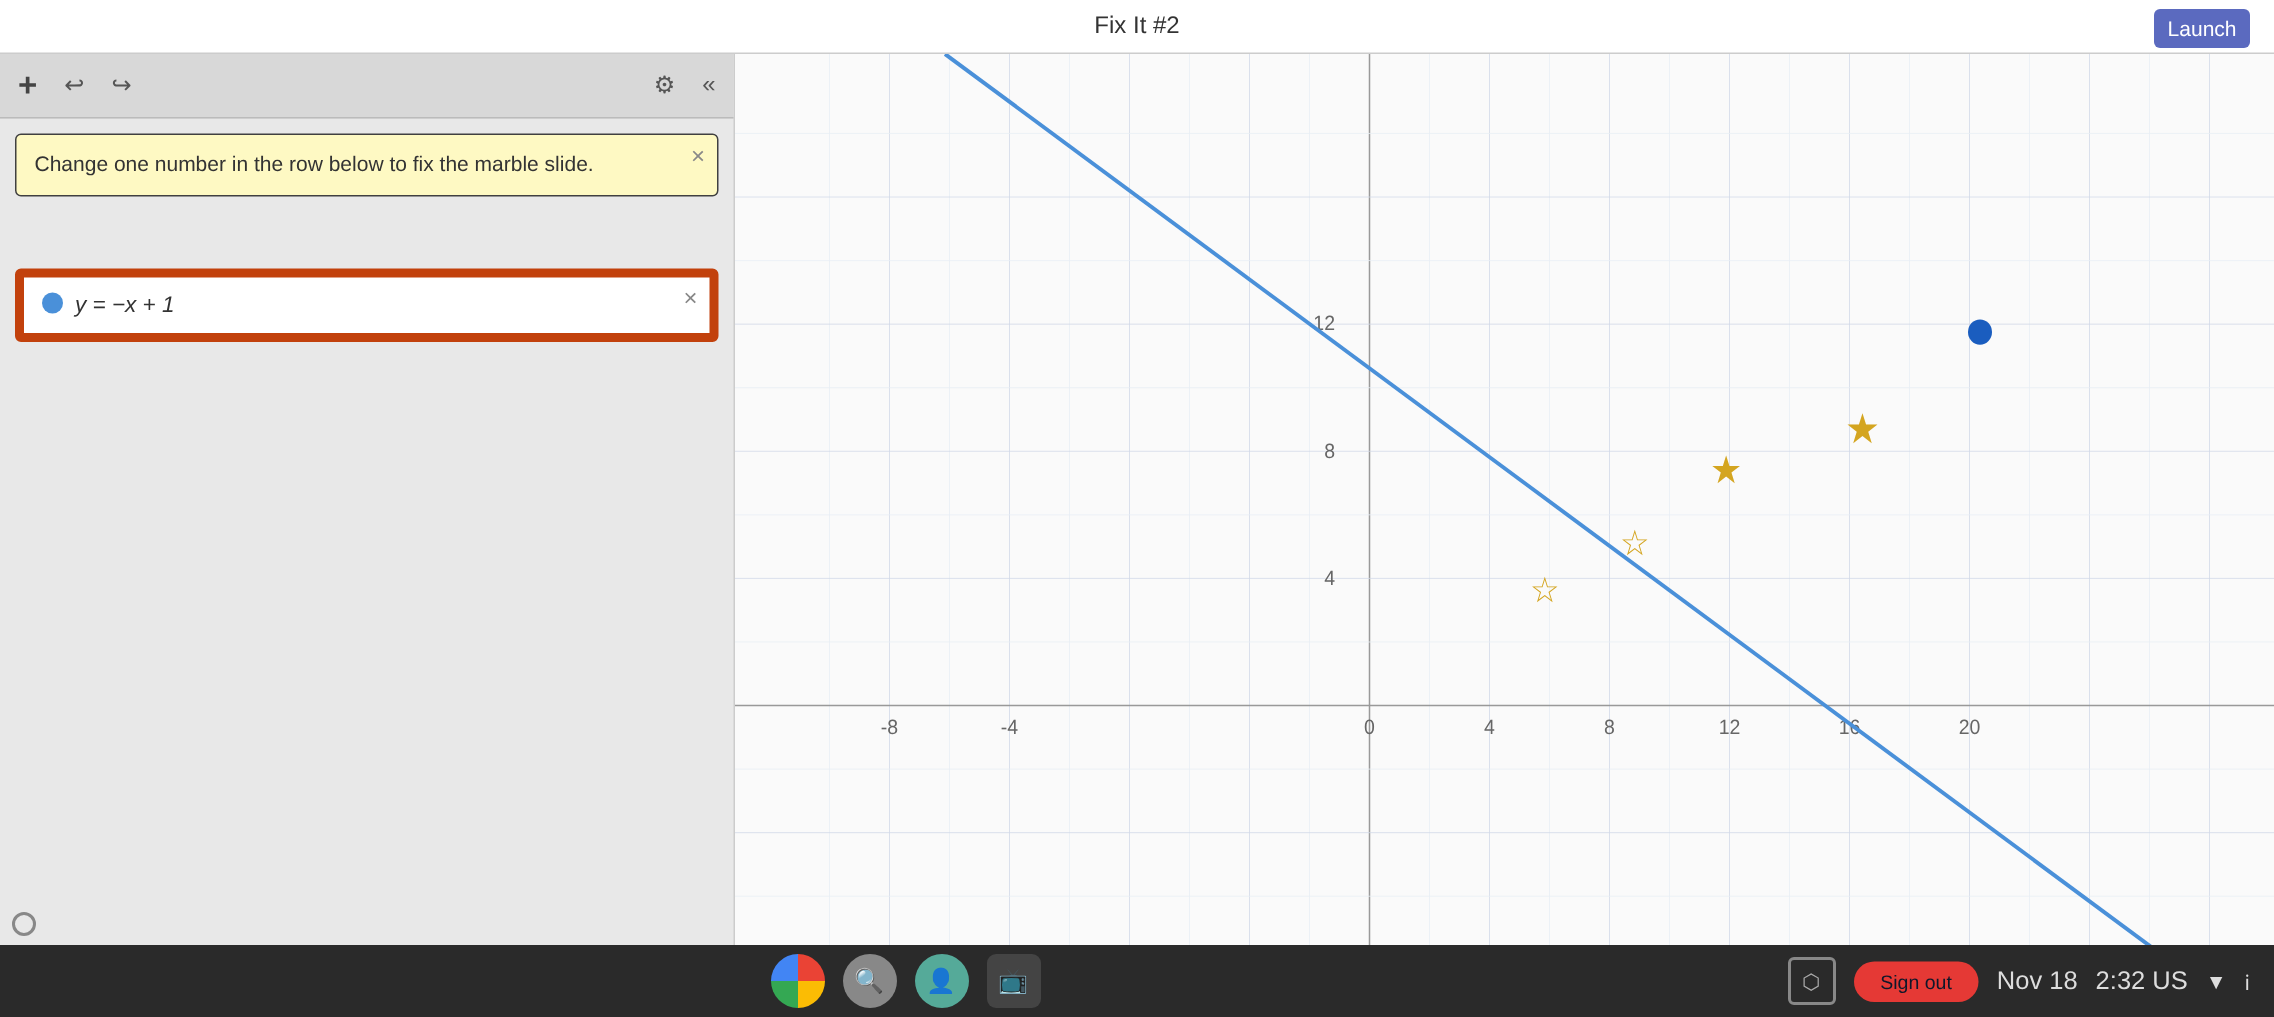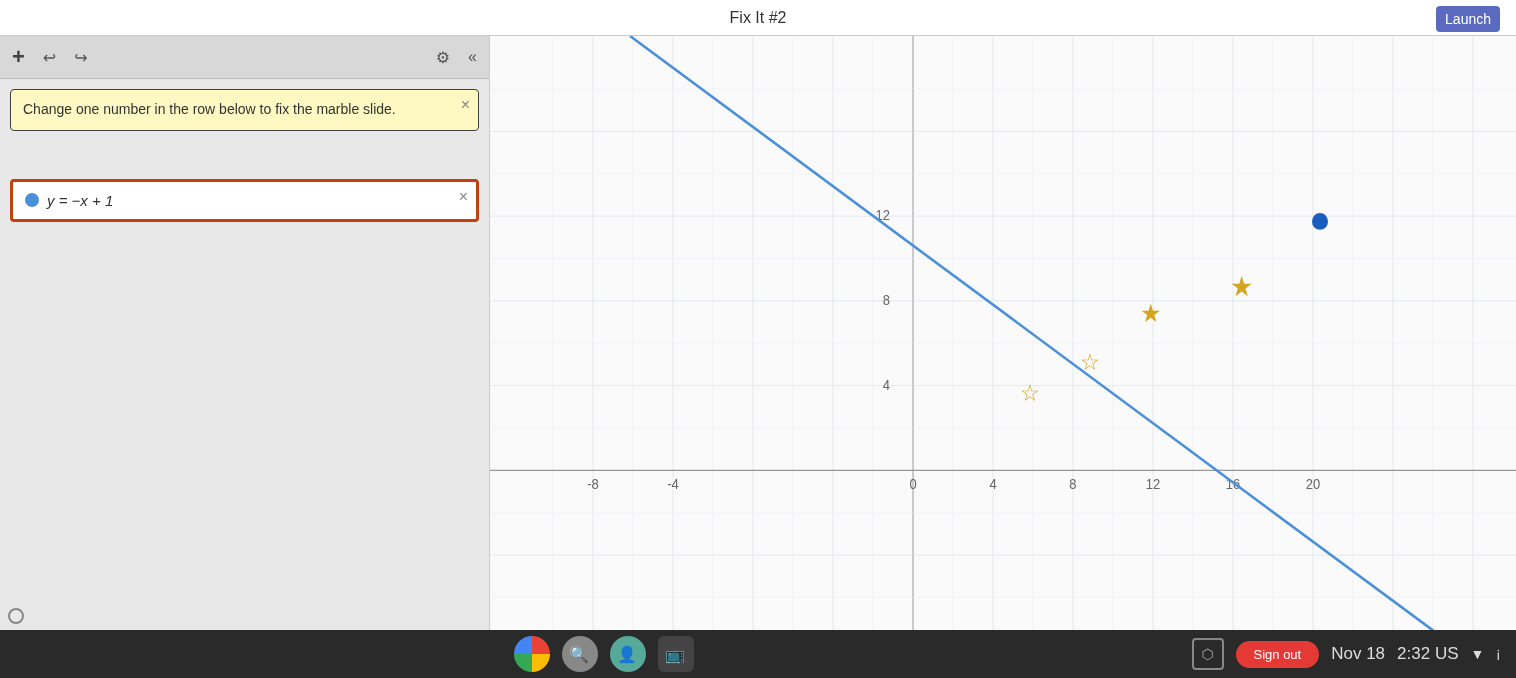--- a/index.html
+++ b/index.html
@@ -89,25 +89,24 @@
       padding: 10px 12px;
       margin-bottom: 8px;
       position: relative;
       font-size: 14px;
       color: #333;
       line-height: 1.4;
     }
 
     #equation-row {
       background: #fff;
-      border: 3px solid #c2410c;
+      border: 6px solid #c2410c;
       border-radius: 4px;
       padding: 10px 12px;
       display: flex;
-      align-items: center;
       gap: 8px;
       position: relative;
       margin-top: 48px;
     }
     #eq-color-dot {
       width: 14px;
       height: 14px;
       border-radius: 50%;
       background: #4a90d9;
       flex-shrink: 0;
@@ -174,21 +173,21 @@
       border-radius: 50%;
       display: flex;
       align-items: center;
       justify-content: center;
       cursor: pointer;
       font-size: 18px;
     }
 
     #sign-out-btn {
       background: #e53935;
-      color: #ffffff;
+      color: #0f172a;
       border: none;
       border-radius: 20px;
       padding: 6px 18px;
       font-size: 13px;
       cursor: pointer;
       font-weight: 500;
     }
 
     #taskbar-date, #taskbar-time {
       color: #ddd;

